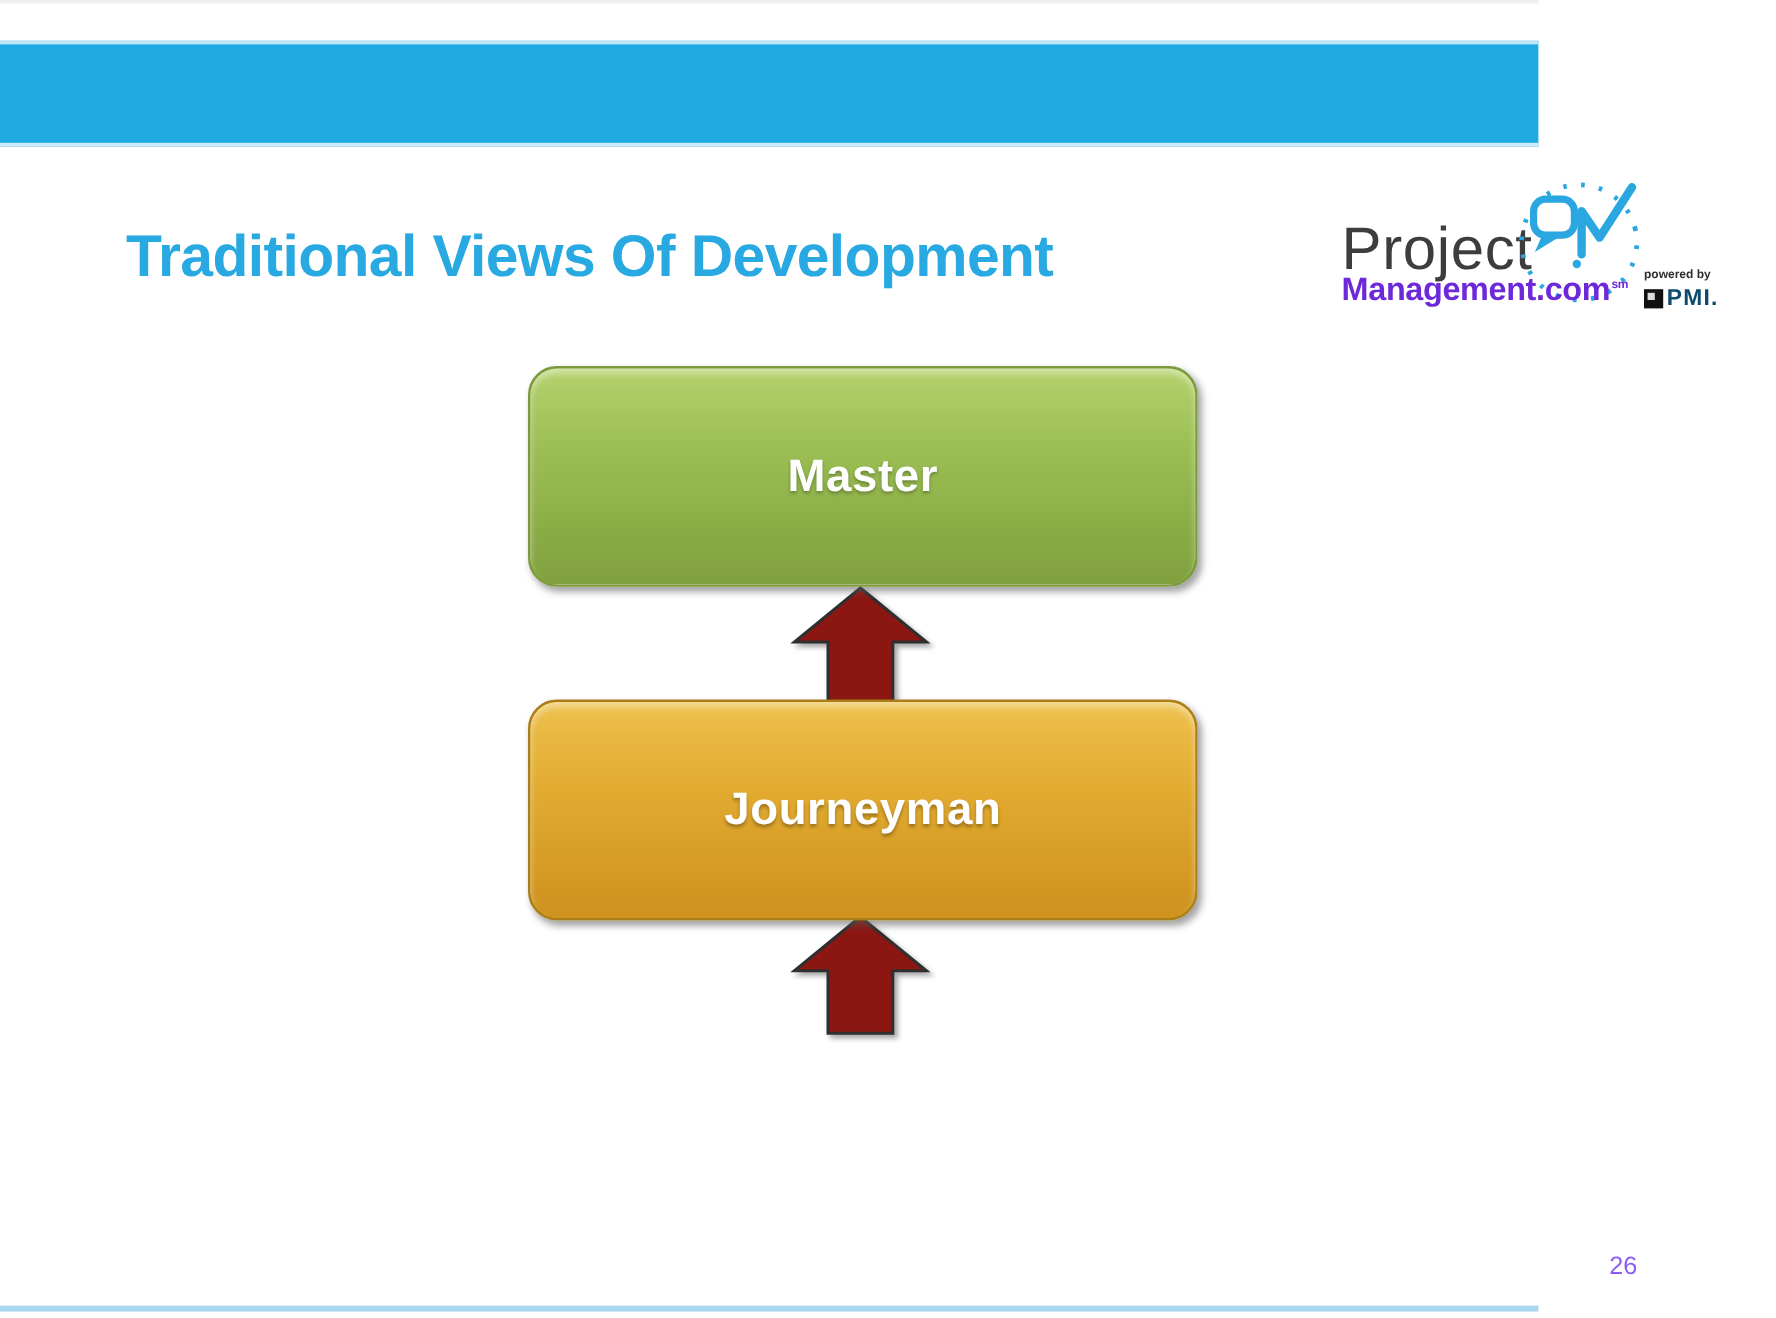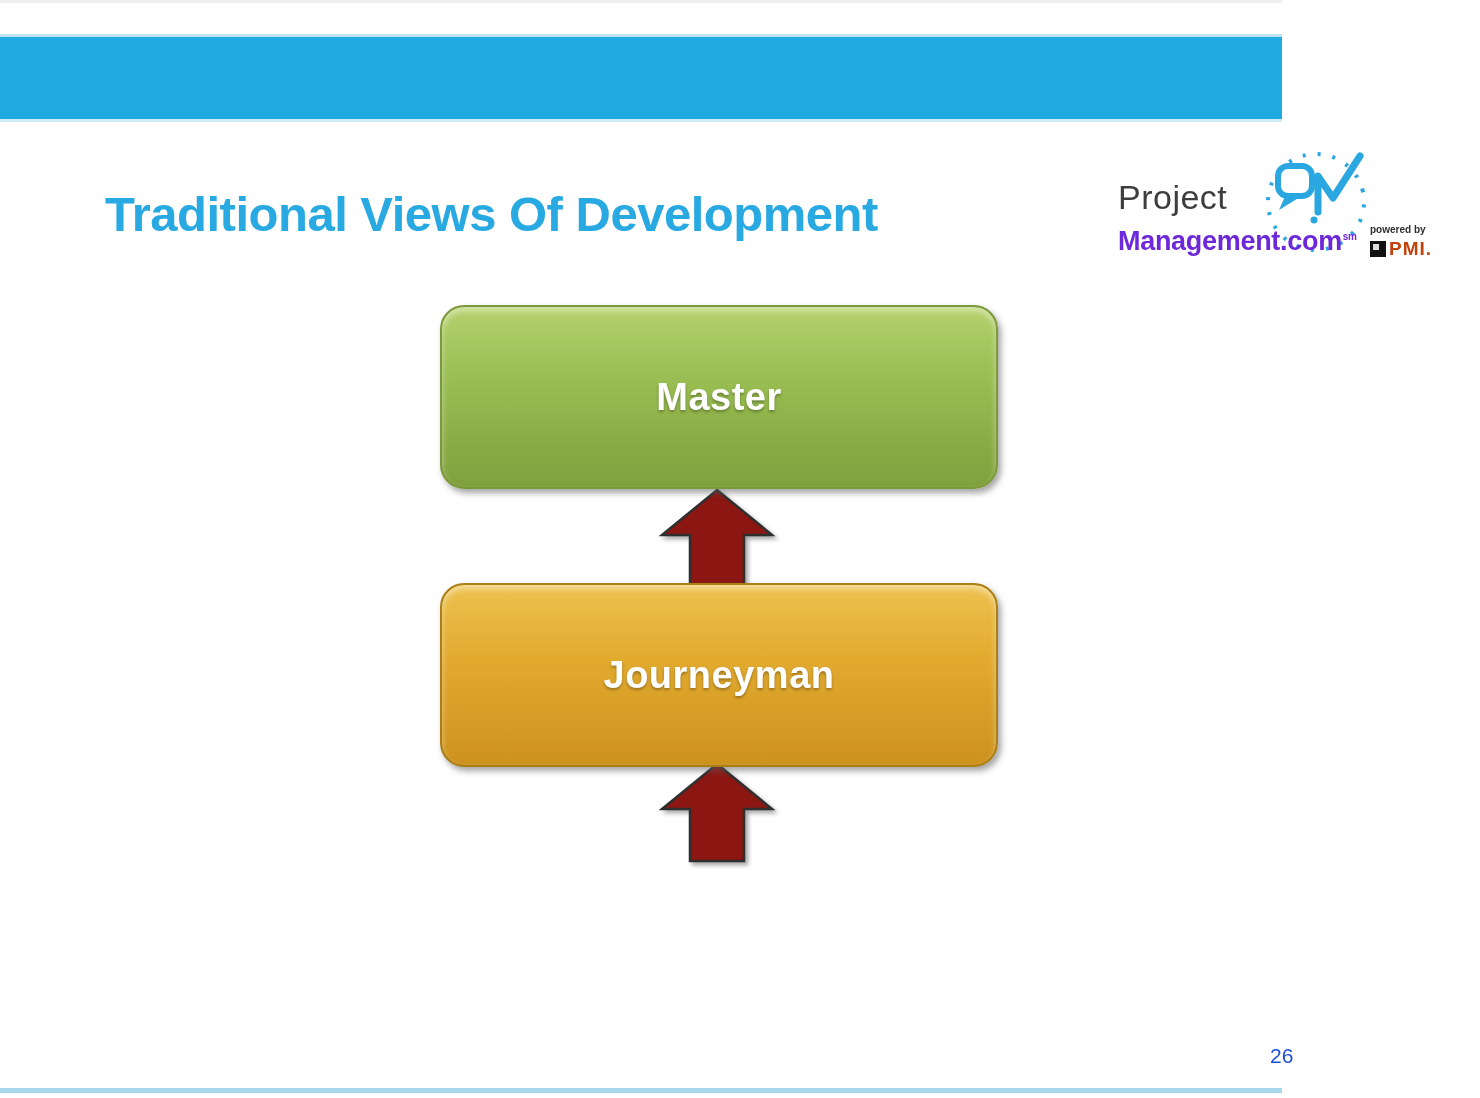--- a/index.html
+++ b/index.html
@@ -41,21 +41,21 @@
 
   
   .logo {
     position: absolute;
     left: 1118px; top: 152px;
     width: 350px; height: 120px;
   }
   .logo-project {
     position: absolute;
     left: 0; top: 26px;
-    font-size: 34px;
+    font-size: 50px;
     color: #3d3d3d;
     letter-spacing: 0.5px;
   }
   .logo-pm-mark {
     position: absolute;
     left: 134px; top: -4px;
     width: 124px; height: 112px;
   }
   .logo-management {
     position: absolute;
@@ -101,21 +101,21 @@
     content: "";
     position: absolute;
     left: 3px; top: 3px;
     width: 6px; height: 6px;
     background: #ffffff;
     opacity: 0.85;
   }
   .logo-pmi-text {
     font-size: 19px;
     font-weight: bold;
-    color: #c2410c;
+    color: #0c4a6e;
     letter-spacing: 1px;
   }
 
   
   .level-box {
     position: absolute;
     left: 440px;
     width: 558px;
     height: 184px;
     border-radius: 24px;
@@ -154,23 +154,23 @@
     width: 118px;
     height: 102px;
     z-index: 1;
     filter: drop-shadow(3px 3px 2px rgba(0,0,0,0.35));
   }
   .arrow-1 { left: 658px; top: 487px; }
   .arrow-2 { left: 658px; top: 761px; }
 
   .page-number {
     position: absolute;
-    left: 1270px; top: 1044px;
+    left: 1341px; top: 1044px;
     font-size: 21px;
-    color: #1d4ed8;
+    color: #8b5cf6;
   }
 
   .bottom-rule {
     position: absolute;
     left: 0; top: 1088px;
     width: 100%; height: 5px;
     background: #a9d7ee;
   }
 </style>
 </head>

